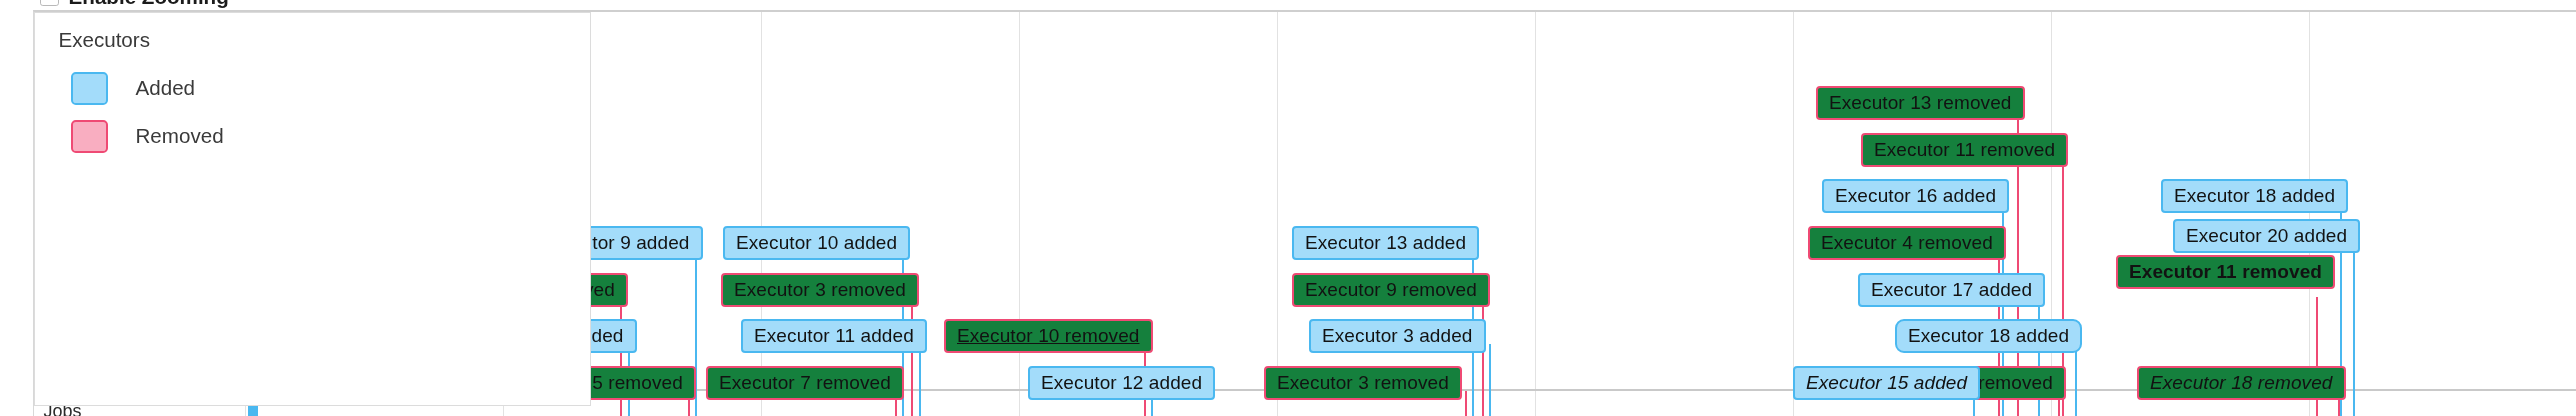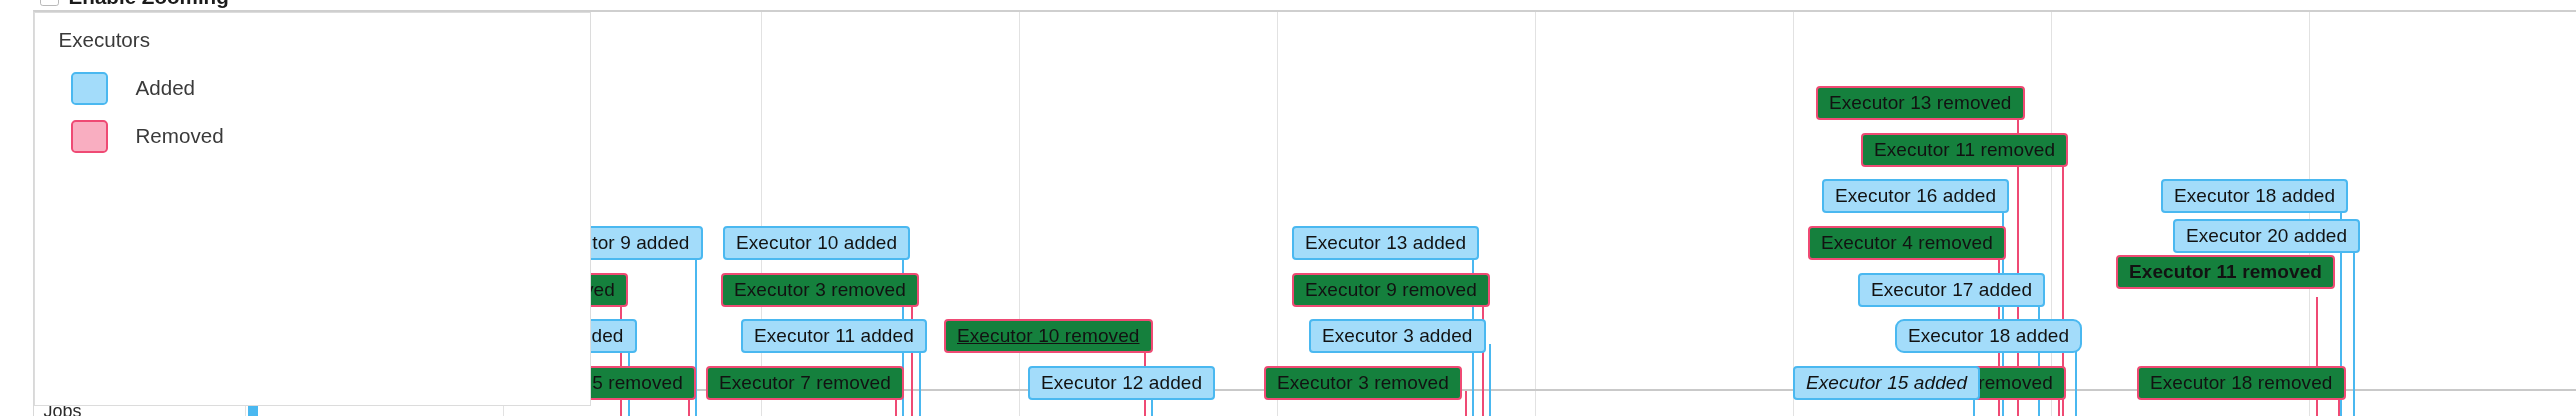--- a/index.html
+++ b/index.html
@@ -230,21 +230,21 @@
         <div class="ebox removed" style="top: 121px; left: 1827px;">Executor 11 removed</div>
         <div class="ebox added" style="top: 167px; left: 1788px;">Executor 16 added</div>
         <div class="ebox removed" style="top: 214px; left: 1774px;">Executor 4 removed</div>
         <div class="ebox added" style="top: 261px; left: 1824px;">Executor 17 added</div>
         <div class="ebox added" style="top: 307px; left: 1861px; border-radius: 9px;">Executor 18 added</div>
         <div class="ebox removed" style="top: 354px; left: 1834px;">Executor 8 removed</div>
         <div class="ebox added" style="top: 354px; left: 1759px; font-style: italic;">Executor 15 added</div>
         <div class="ebox added" style="top: 167px; left: 2127px;">Executor 18 added</div>
         <div class="ebox added" style="top: 207px; left: 2139px;">Executor 20 added</div>
         <div class="ebox removed" style="top: 243px; left: 2082px; font-weight: bold;">Executor 11 removed</div>
-        <div class="ebox removed" style="top: 354px; left: 2103px;">Executor 18 removed</div>
+        <div class="ebox removed" style="top: 354px; left: 2103px; font-style: italic;">Executor 18 removed</div>
       </div>
 
     <div id="legend">
       <div class="lg-title">Executors</div>
       <div class="lg-row" style="top:59px;">
         <div class="lg-swatch added"></div>
         <div class="lg-label">Added</div>
       </div>
       <div class="lg-row" style="top:107px;">
         <div class="lg-swatch removed"></div>

